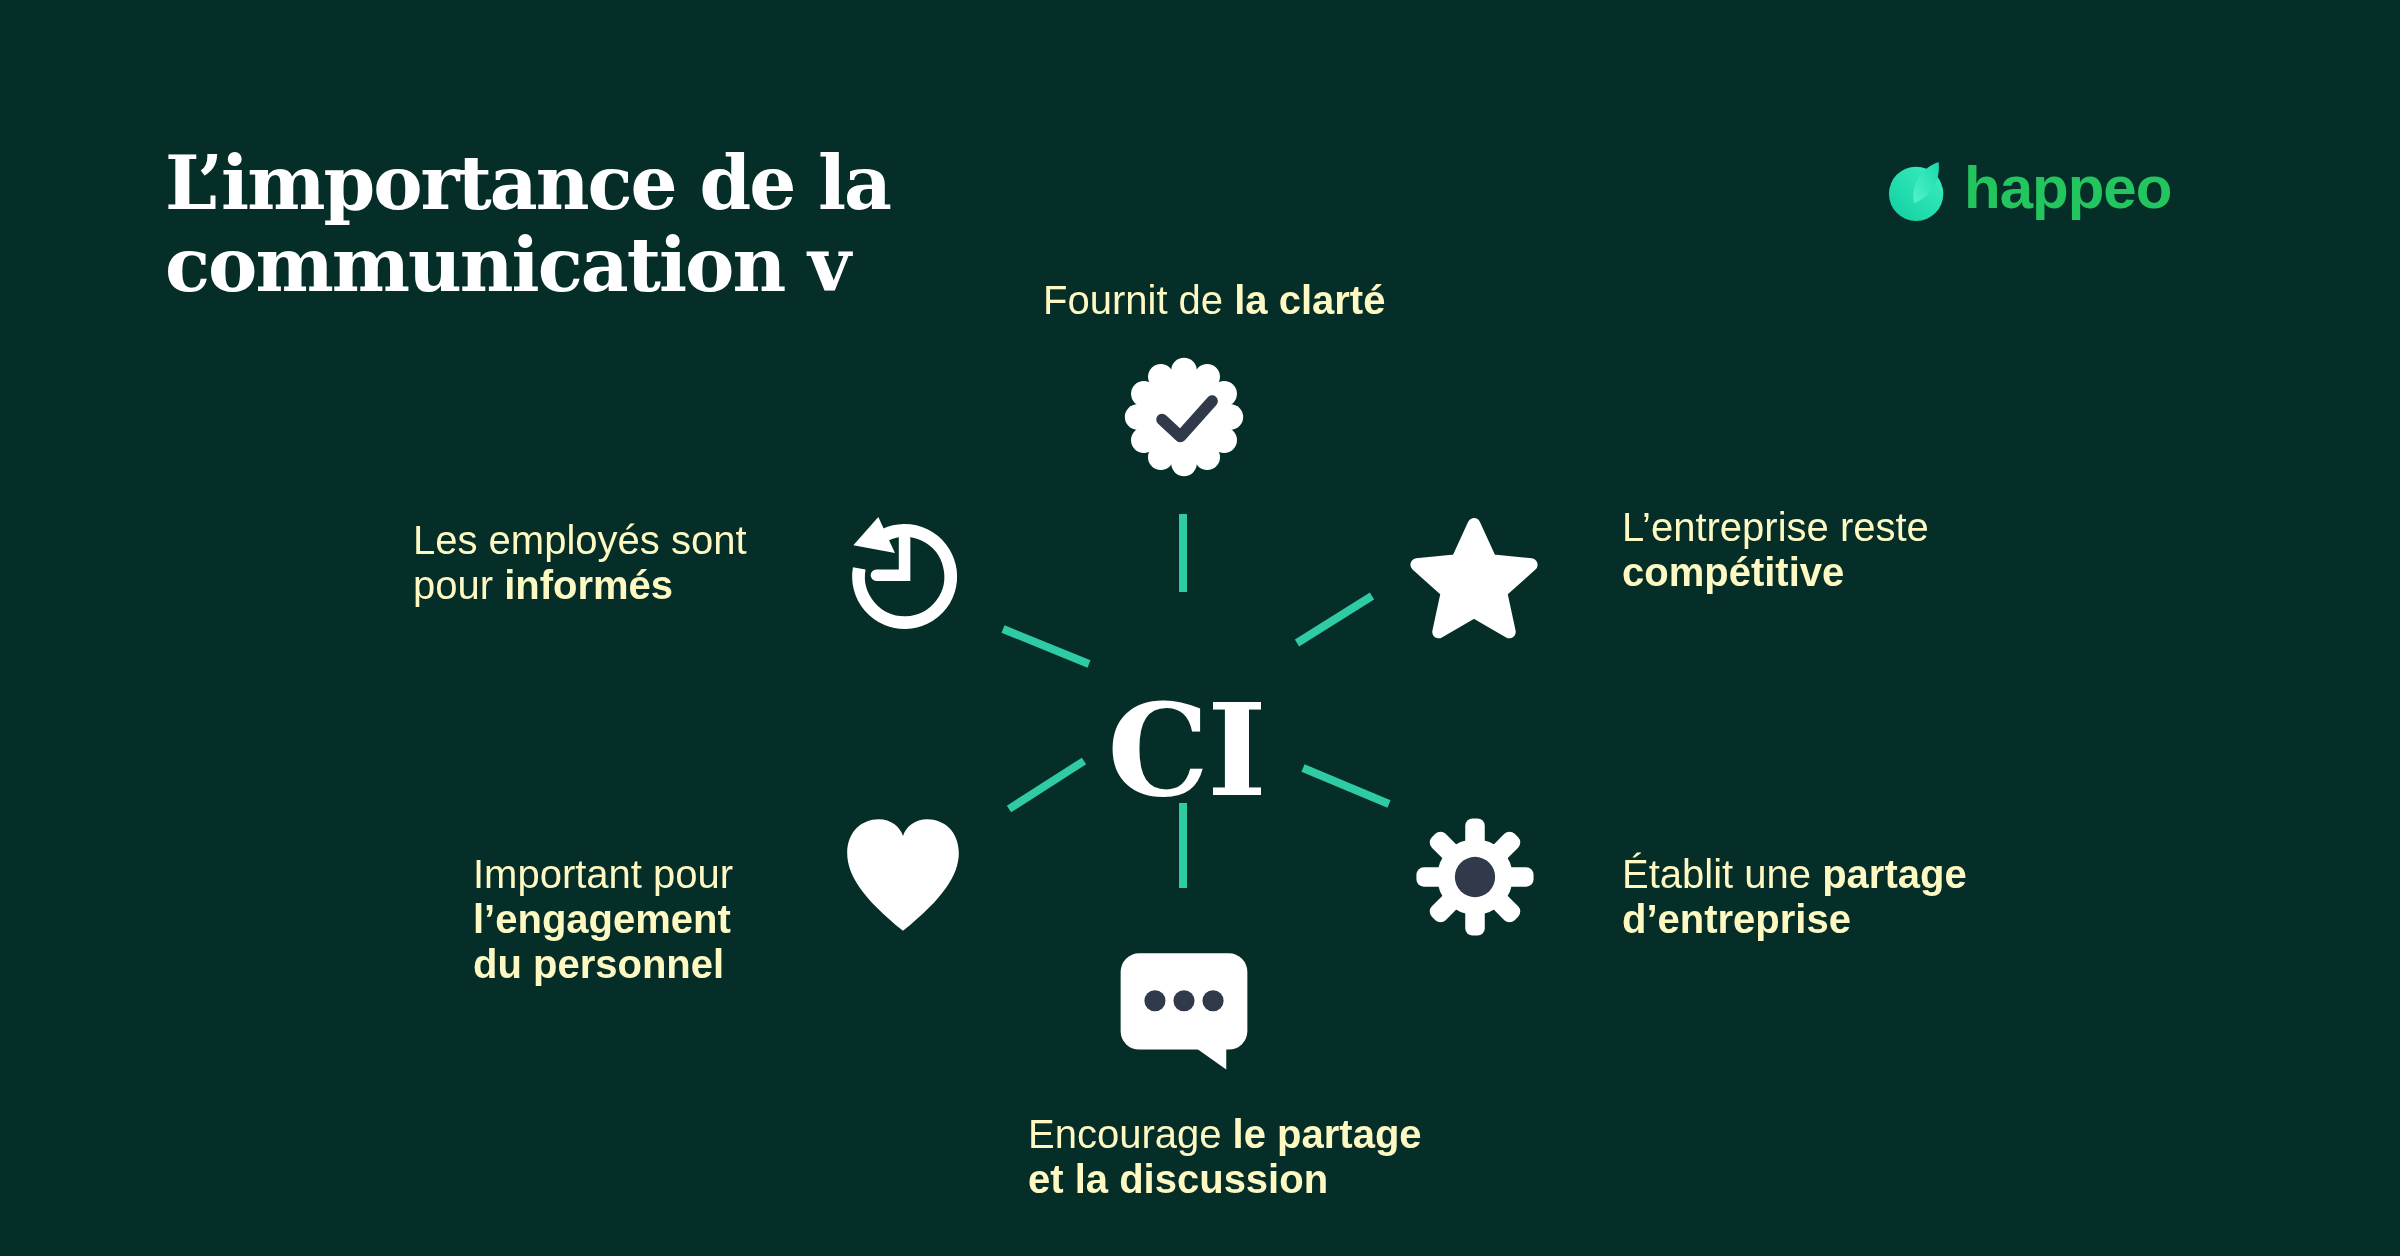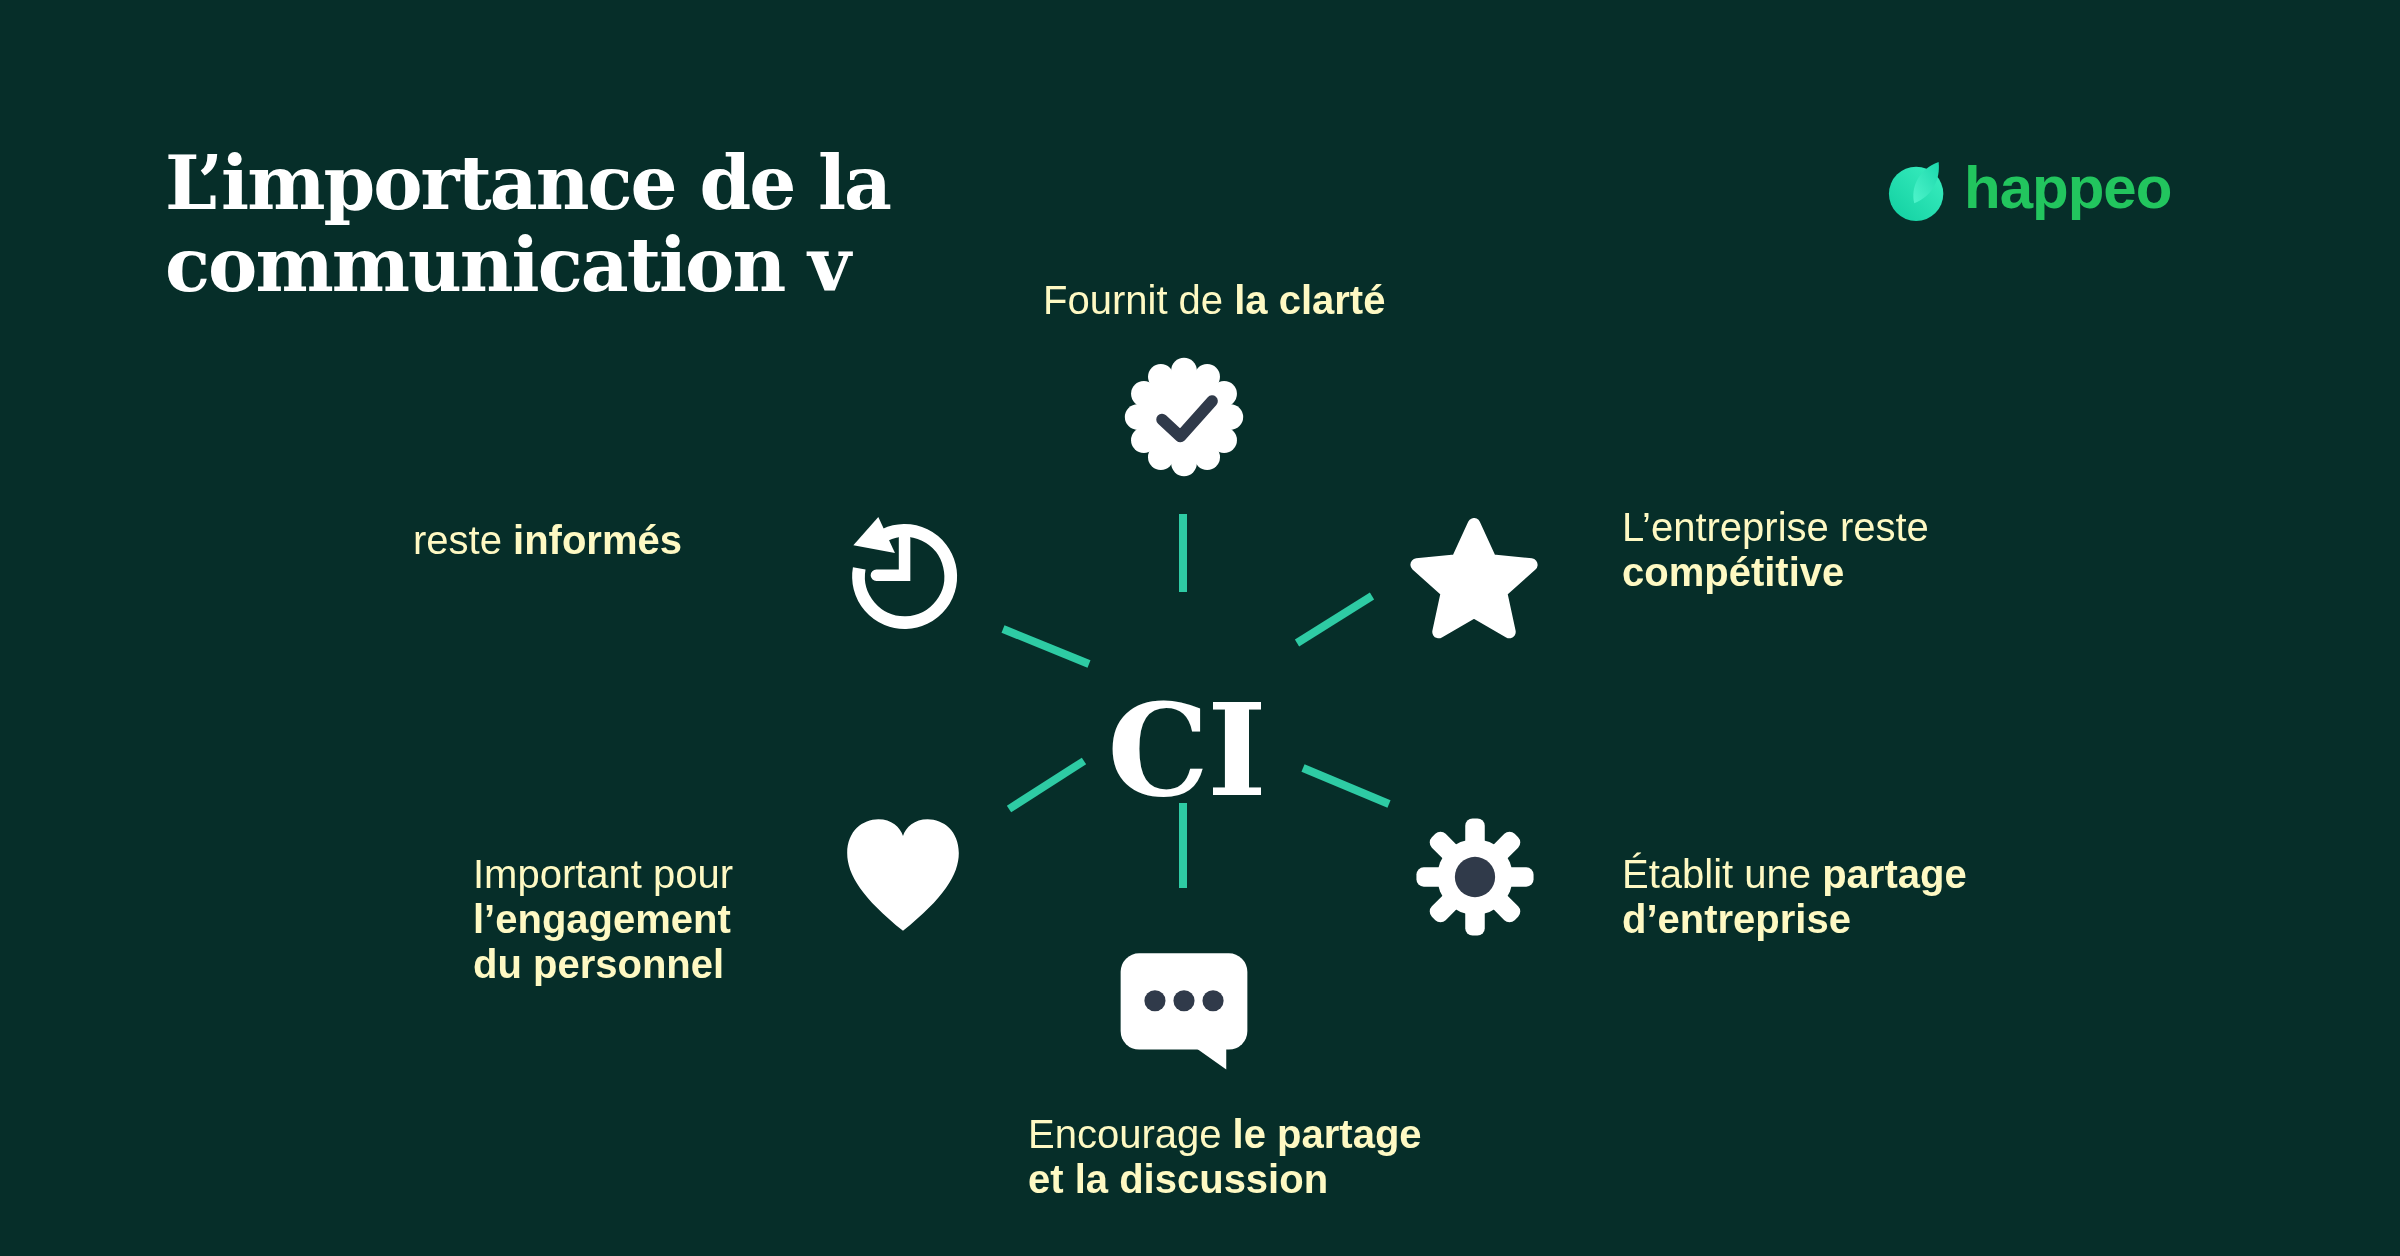--- a/index.html
+++ b/index.html
@@ -208,21 +208,22 @@
         <circle cx="72" cy="38" r="8"></circle>
       </g>
     </svg>
   </span>
 
   <div class="label label-top">
     <div><span>Fournit de </span><b>la clarté</b></div>
   </div>
 
   <div class="label label-left">
-    <div><span>reste </span><b>informés</b></div>
+    <div><span>Les employés sont</span></div>
+    <div><span>pour </span><b>informés</b></div>
   </div>
 
   <div class="label label-right">
     <div><span>L’entreprise reste</span></div>
     <div><b>compétitive</b></div>
   </div>
 
   <div class="label label-bottom-left">
     <div><span>Important pour</span></div>
     <div><b>l’engagement</b></div>

